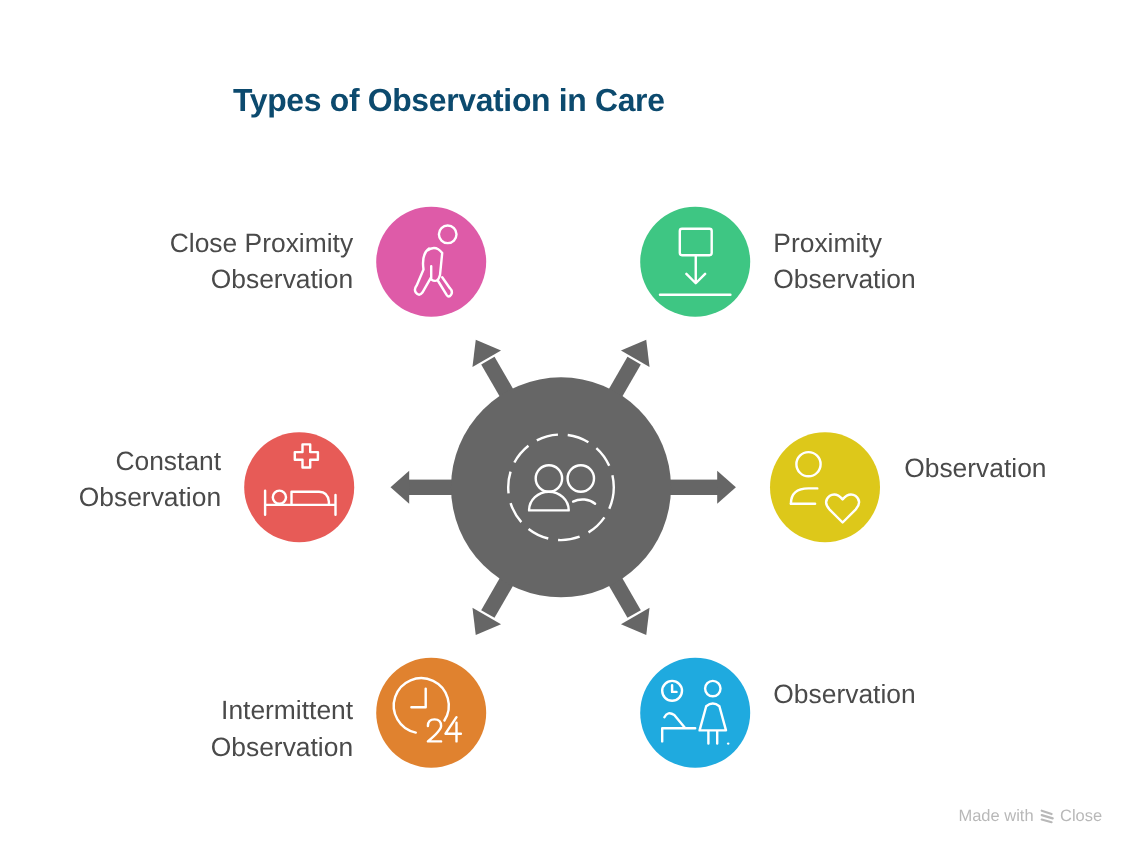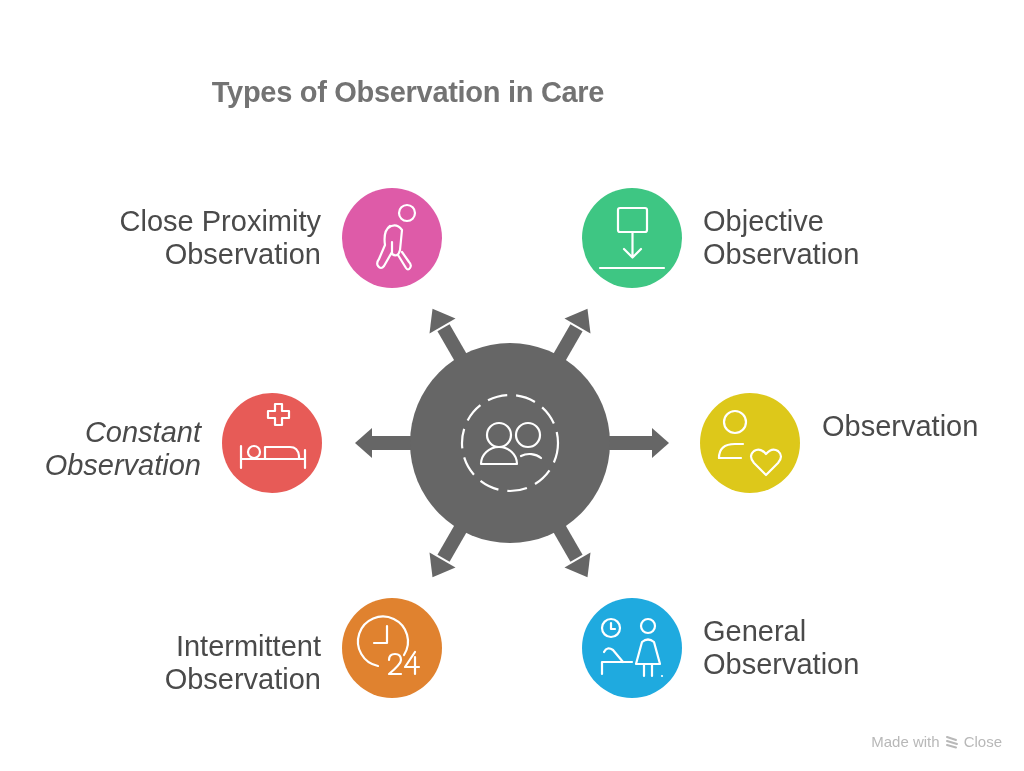--- a/index.html
+++ b/index.html
@@ -1,19 +1,19 @@
 <!DOCTYPE html>
 <html><head>
 <meta charset="utf-8">
 <style>
   html,body{margin:0;padding:0;background:#ffffff;}
   body{width:1024px;height:771px;position:relative;overflow:hidden;font-family:"Liberation Sans",sans-serif;}
-  .title{position:absolute;left:0;top:76px;width:816px;text-align:center;font-size:29px;font-weight:bold;color:#737373;letter-spacing:-0.3px;}
+  .title{position:absolute;left:0;top:76px;width:816px;text-align:center;font-size:29px;font-weight:bold;color:#0c4a6e;letter-spacing:-0.3px;}
   svg.diagram{position:absolute;left:0;top:0;}
-  .label{position:absolute;font-size:29px;line-height:33px;color:#4a4a4a;}
+  .label{position:absolute;font-size:24px;line-height:33px;color:#4a4a4a;}
   .label.left{text-align:right;}
   .label.right{text-align:left;}
   .footer{position:absolute;right:22px;top:733px;font-size:15px;color:#b8b8b8;display:flex;align-items:center;gap:5px;}
 </style>
 </head>
 <body>
 
 <div class="title">Types of Observation in Care</div>
 
 <svg class="diagram" width="1024" height="771" viewBox="0 0 1024 771">
@@ -120,36 +120,35 @@
       <path d="M662 676 h0"></path>
     </g>
   </g>
 </svg>
 
 <div class="label left" style="right:703px;top:205px;">
   <div>Close Proximity</div>
   <div>Observation</div>
 </div>
 <div class="label right" style="left:703px;top:205px;">
-  <div>Objective</div>
+  <div>Proximity</div>
   <div>Observation</div>
 </div>
-<div class="label left" style="right:823px;top:416px;font-style:italic;">
+<div class="label left" style="right:823px;top:403px;">
   <div>Constant</div>
   <div>Observation</div>
 </div>
 <div class="label right" style="left:822px;top:410px;">
   <div>Observation</div>
 </div>
 <div class="label left" style="right:703px;top:630px;">
   <div>Intermittent</div>
   <div>Observation</div>
 </div>
 <div class="label right" style="left:703px;top:615px;">
-  <div>General</div>
   <div>Observation</div>
 </div>
 
 <div class="footer">
   <span>Made with</span>
   <svg width="14" height="14" viewBox="0 0 14 14">
     <path d="M2 2 l9 3 M2 6 l10 3 M2 10 l9 2.5" stroke="#b8b8b8" stroke-width="2" fill="none" stroke-linecap="round"></path>
   </svg>
   <span>Close</span>
 </div>

